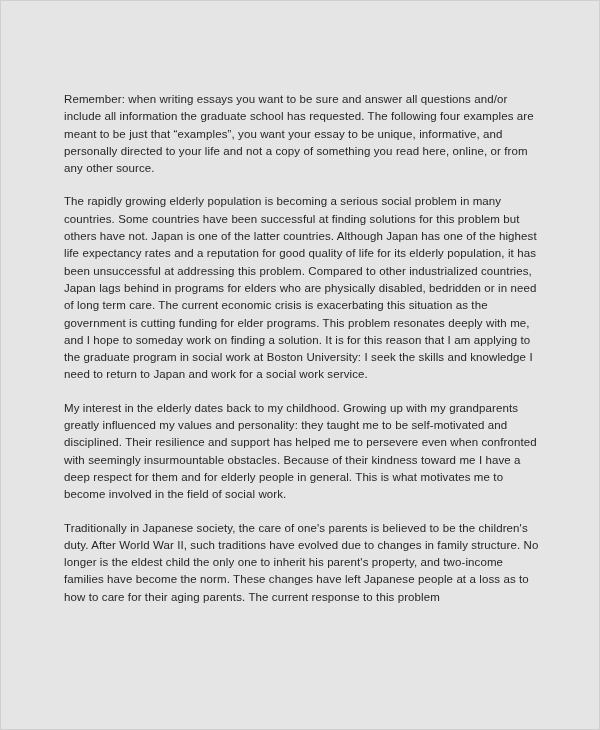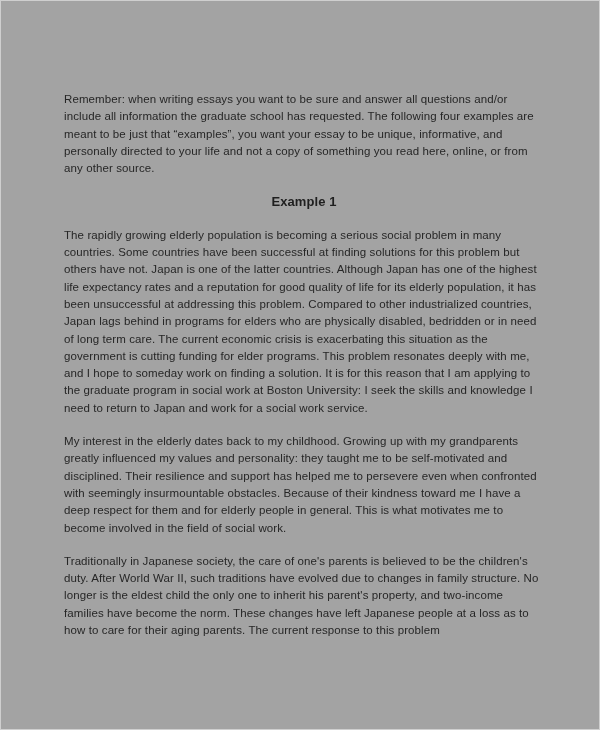--- a/index.html
+++ b/index.html
@@ -6,21 +6,21 @@
     margin: 0;
     padding: 0;
     background: #ffffff;
     font-family: "Liberation Sans", "DejaVu Sans", sans-serif;
   }
   .page {
     position: relative;
     width: 600px;
     height: 730px;
     box-sizing: border-box;
-    background: #a3a3a3;
+    background: #e5e5e5;
     border: 1px solid #cfcfcf;
     overflow: hidden;
   }
   .content {
     position: absolute;
     top: 90px;
     left: 63px;
     width: 480px;
     color: #262626;
     font-size: 11.5px;
@@ -38,18 +38,17 @@
     margin: 0 0 16px 0;
     color: #1f1f1f;
   }
 </style>
 </head>
 <body>
 
 <div class="page">
   <div class="content">
     <p>Remember: when writing essays you want to be sure and answer all questions and/or include all information the graduate school has requested. The following four examples are meant to be just that “examples”, you want your essay to be unique, informative, and personally directed to your life and not a copy of something you read here, online, or from any other source.</p>
-    <div class="heading">Example 1</div>
     <p>The rapidly growing elderly population is becoming a serious social problem in many countries. Some countries have been successful at finding solutions for this problem but others have not. Japan is one of the latter countries. Although Japan has one of the highest life expectancy rates and a reputation for good quality of life for its elderly population, it has been unsuccessful at addressing this problem. Compared to other industrialized countries, Japan lags behind in programs for elders who are physically disabled, bedridden or in need of long term care. The current economic crisis is exacerbating this situation as the government is cutting funding for elder programs. This problem resonates deeply with me, and I hope to someday work on finding a solution. It is for this reason that I am applying to the graduate program in social work at Boston University: I seek the skills and knowledge I need to return to Japan and work for a social work service.</p>
     <p>My interest in the elderly dates back to my childhood. Growing up with my grandparents greatly influenced my values and personality: they taught me to be self-motivated and disciplined. Their resilience and support has helped me to persevere even when confronted with seemingly insurmountable obstacles. Because of their kindness toward me I have a deep respect for them and for elderly people in general. This is what motivates me to become involved in the field of social work.</p>
     <p>Traditionally in Japanese society, the care of one's parents is believed to be the children's duty. After World War II, such traditions have evolved due to changes in family structure. No longer is the eldest child the only one to inherit his parent's property, and two-income families have become the norm. These changes have left Japanese people at a loss as to how to care for their aging parents. The current response to this problem</p>
   </div>
 </div>
 
 </body></html>

